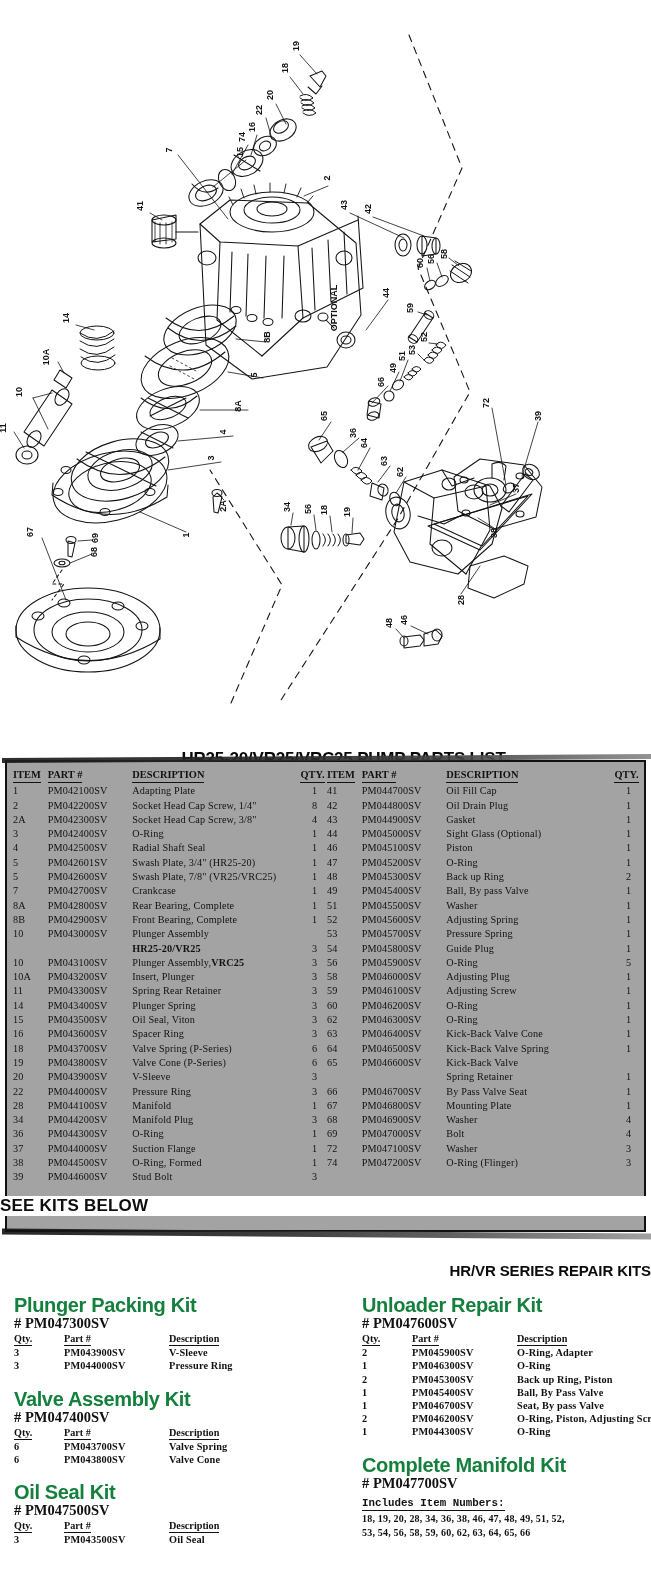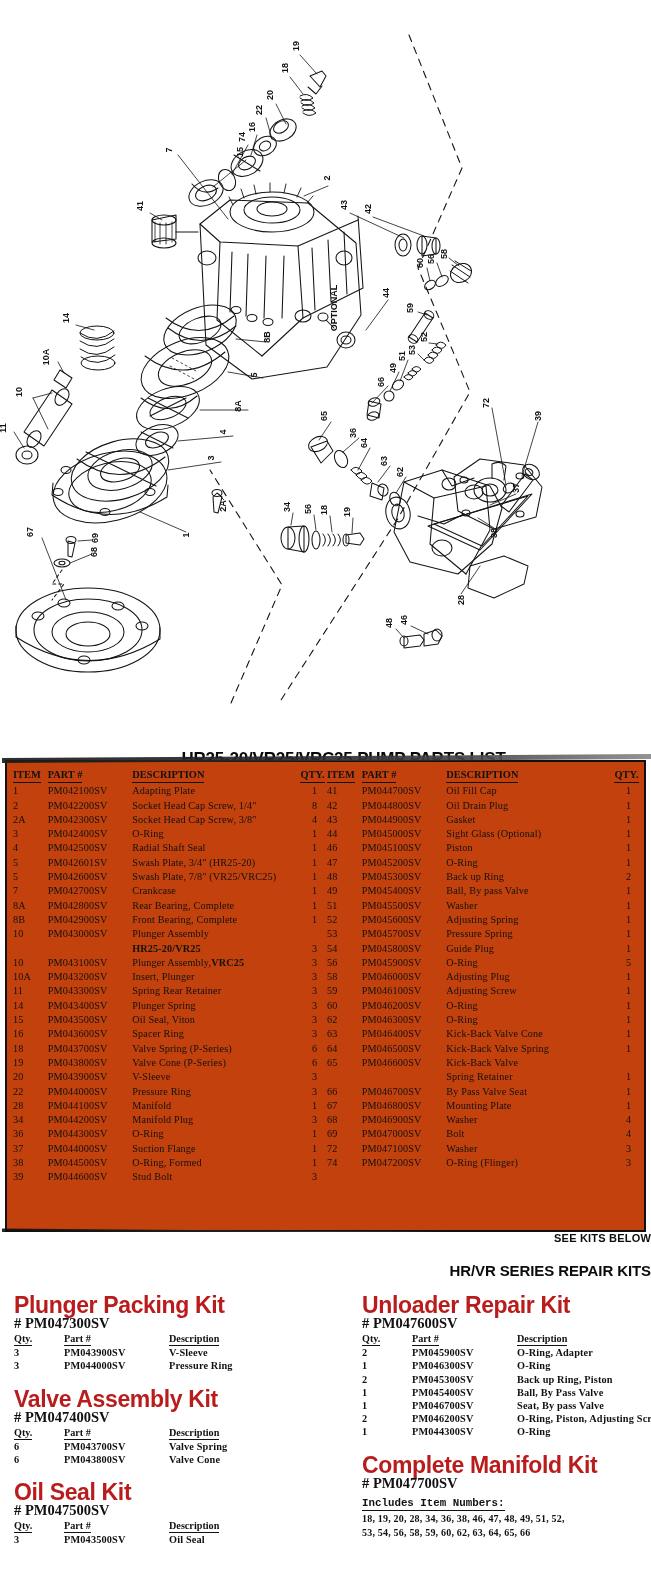--- a/index.html
+++ b/index.html
@@ -46,21 +46,21 @@
     color: #080808;
     margin-top: 42px;
   }
 
   
   #parts-box {
     position: absolute;
     left: 5px; top: 760px;
     width: 641px; height: 472px;
     border: 2px solid #111;
-    background: #c2410c;
+    background: #a3a3a3;
     box-sizing: border-box;
   }
   
   #parts-box::before {
     content: "";
     position: absolute;
     left: -5px; top: -6px;
     width: 651px; height: 5px;
     background: linear-gradient(95deg, #1c1c1c 0%, #2a2a2a 45%, #444 70%, #8a8a8a 100%);
     transform: rotate(-0.35deg);
@@ -113,28 +113,27 @@
   .c-part { width: 83px; }
   .c-desc { width: 165px; }
   .c-qty  { width: 28px; text-align: center; }
   th.c-qty { text-align: left; }
   td.bold, .bold { font-weight: bold; }
 
   #see-kits {
     position: absolute;
     left: 0; top: 1196px;
     width: 651px;
-    text-align: right;
+    text-align: left;
     font-family: "Liberation Sans", sans-serif;
-    font-size: 11px;
+    font-size: 17px;
     font-weight: bold;
     letter-spacing: 0.2px;
     color: #0d0d0d;
     background: #fff;
-    margin-top: 36px;
   }
 
   
   #kits-title {
     position: absolute;
     left: 0; top: 1262px;
     width: 651px;
     text-align: right;
     font-family: "Liberation Sans", sans-serif;
     font-size: 15px;
@@ -143,25 +142,25 @@
     color: #0b0b0b;
   }
 
   .kit-col { position: absolute; top: 1296px; }
   .kit-col.kleft  { left: 14px;  width: 310px; }
   .kit-col.kright { left: 330px; width: 318px; margin-left: 32px; }
 
   .kit { margin-bottom: 17px; }
   .kit-name {
     font-family: "Liberation Sans", sans-serif;
-    font-size: 23px;
+    font-size: 20px;
     font-weight: bold;
     line-height: 19px;
     letter-spacing: -0.35px;
-    color: #b91c1c;
+    color: #15803d;
   }
   .kit-num {
     font-family: "Liberation Serif", serif;
     font-size: 14.5px;
     font-weight: bold;
     line-height: 16px;
     letter-spacing: 0px;
     margin-bottom: 1px;
   }
   table.kt {

